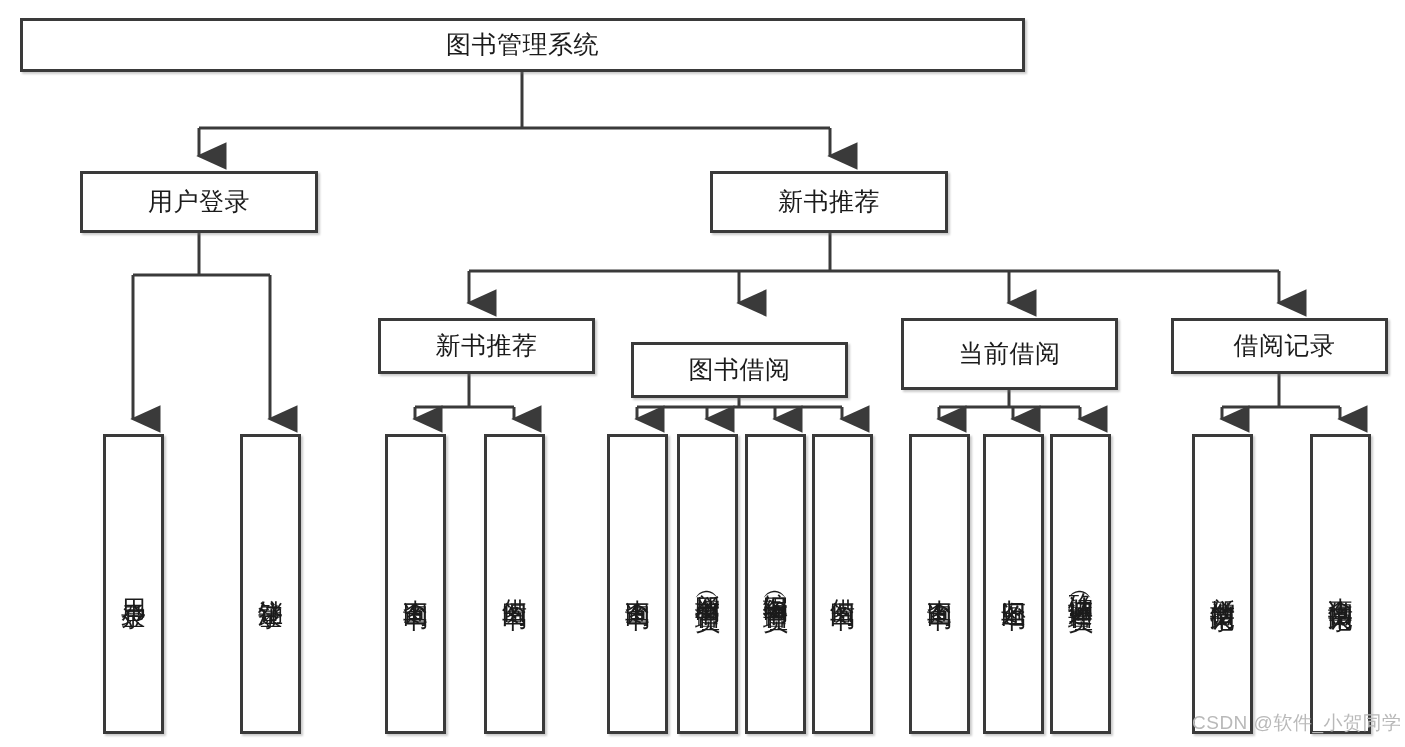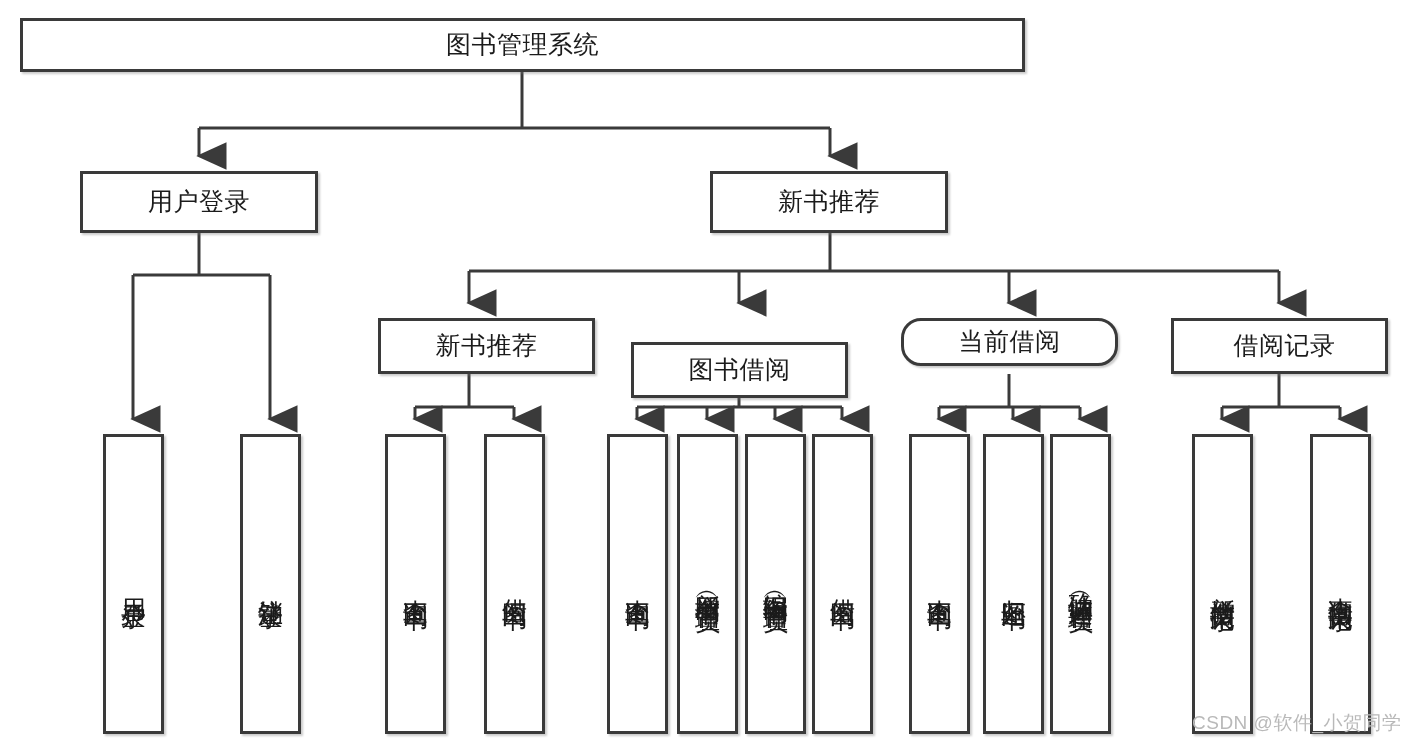--- a/index.html
+++ b/index.html
@@ -129,21 +129,21 @@
   <div class="node horiz" style="left:710px; top:171px; width:238px; height:62px;">
     <span class="label">新书推荐</span>
   </div>
 
   <div class="node horiz" style="left:361px; top:318px; width:217px; height:56px;margin-left:17px;">
     <span class="label">新书推荐</span>
   </div>
   <div class="node horiz" style="left:631px; top:318px; width:217px; height:56px;margin-top:24px;">
     <span class="label">图书借阅</span>
   </div>
-  <div class="node horiz" style="left:901px; top:318px; width:217px; height:48px;border-radius:20px;">
+  <div class="node horiz" style="left:901px; top:318px; width:217px; height:72px;">
     <span class="label">当前借阅</span>
   </div>
   <div class="node horiz" style="left:1171px; top:318px; width:217px; height:56px;padding-left:10px;">
     <span class="label">借阅记录</span>
   </div>
 
   <div class="node vert" style="left:103px; top:434px; width:61px; height:300px;">
     <span class="label">用户登录</span>
   </div>
   <div class="node vert" style="left:240px; top:434px; width:61px; height:300px;">

